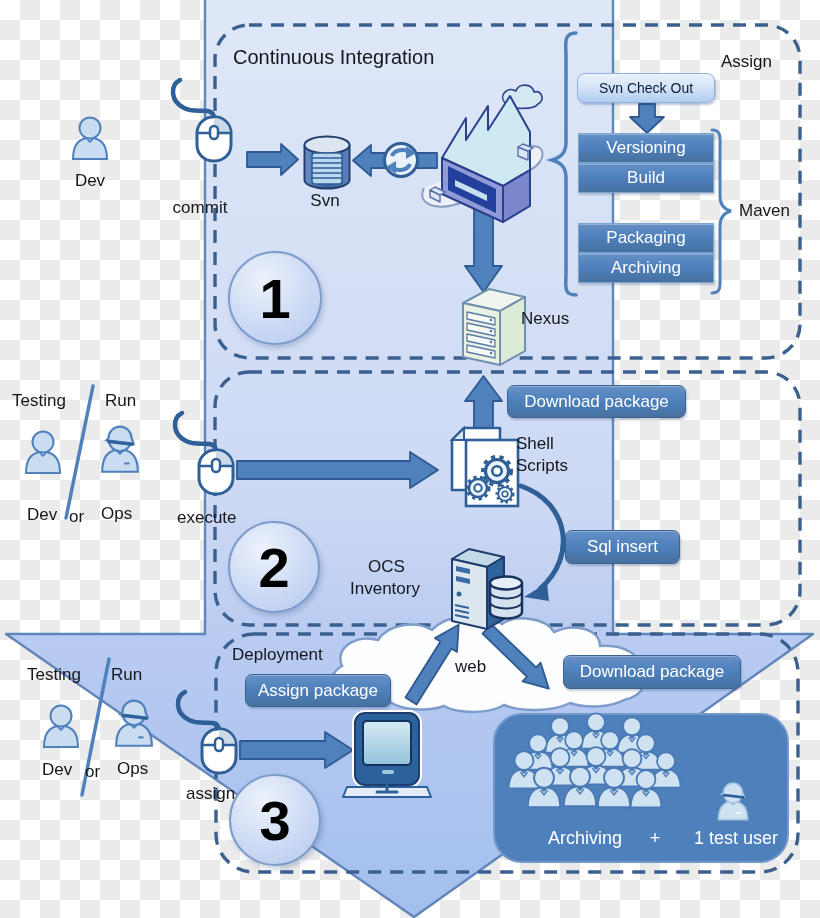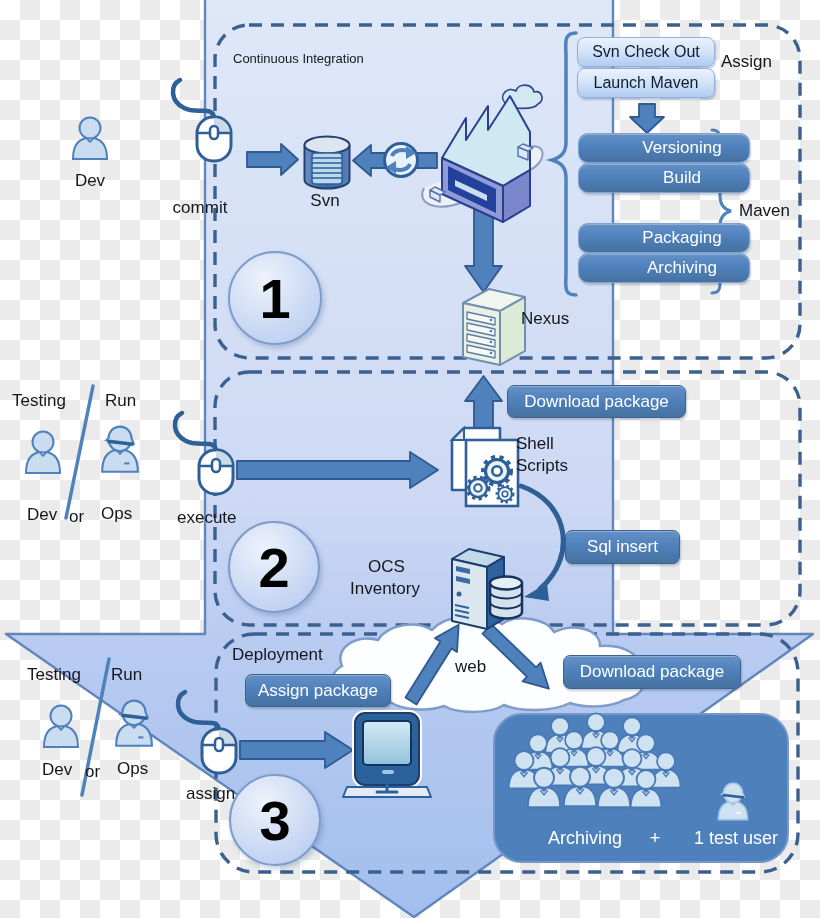--- a/index.html
+++ b/index.html
@@ -11,25 +11,25 @@
     background-size:40px 40px;background-position:0 0,20px 20px;
     font-family:"Liberation Sans",sans-serif;}
   #gfx{position:absolute;left:0;top:0;}
   .lbl{position:absolute;font-size:17px;color:#15171c;white-space:nowrap;line-height:1.15;}
   .c{text-align:center;}
   .w{color:#ffffff;}
   .btn-dark{position:absolute;display:flex;align-items:center;justify-content:center;
     background:linear-gradient(180deg,#6590c5,#4f81bd 45%,#46719f);
     border:1.6px solid #3b6391;border-radius:7px;color:#fff;font-size:17px;
     box-shadow:inset 0 1px 0 rgba(255,255,255,.28),1px 2px 2px rgba(30,60,100,.25);white-space:nowrap;}
-  .task{border:1.6px solid #7ca3d1;border-radius:10px;padding-left:36px;}
+  .task{border:1.6px solid #7ca3d1;border-radius:0;}
   .btn-light{position:absolute;display:flex;align-items:center;justify-content:center;
     background:linear-gradient(180deg,#ebf3fd,#cfe0f7 55%,#b0ccf1);
-    border:1.8px solid #8fb0dc;border-radius:8px;color:#0e1c36;font-size:16px;
-    box-shadow:1px 2px 2px rgba(50,80,130,.3);white-space:nowrap;}
+    border:1.8px solid #8fb0dc;border-radius:8px;color:#0e1c36;font-size:14px;
+    box-shadow:1px 2px 2px rgba(50,80,130,.3);white-space:nowrap;margin-top:36px;}
   .step-circle{position:absolute;border-radius:50%;
     background:radial-gradient(circle at 38% 30%,#eef3fc 0%,#ccdaf4 55%,#b4c8ef 100%);
     border:2px solid #7e9ccb;display:flex;align-items:center;justify-content:center;
     font-size:56px;font-weight:600;color:#000;box-shadow:2px 3px 5px rgba(60,90,140,.28);}
 </style>
 </head>
 <body>
 
 <div id="stage">
 
@@ -228,30 +228,29 @@
   </g>
   <g transform="translate(733,806) scale(0.85)">
     <path d="M-17,16 C-17,1 -10,-4 -3,-5 C0,0 0,0 3,-5 C10,-4 17,1 17,16 Z" fill="#cfe2f2" stroke="#a9c7e2" stroke-width="2"></path>
     <circle cx="0" cy="-14" r="10.5" fill="#cfe2f2" stroke="#a9c7e2" stroke-width="2"></circle>
     <path d="M-11,-16 A11,11 0 0 1 11,-16 L13,-11 L-13,-14 Z" fill="#cfe2f2" stroke="#a9c7e2" stroke-width="2"></path>
     <path d="M-12,-13 L13,-10" stroke="#2e5f96" stroke-width="3"></path>
     <path d="M4,8 L9,8" stroke="#ffffff" stroke-width="2"></path>
   </g>
 </svg>
 
-<div class="lbl" style="left:233px;top:52px;font-size:13px">Continuous Integration</div>
+<div class="lbl" style="left:233px;top:46px;font-size:20px">Continuous Integration</div>
 <div class="lbl c" style="left:60px;top:171px;width:60px">Dev</div>
 <div class="lbl c" style="left:168px;top:198px;width:64px">commit</div>
 <div class="lbl c" style="left:295px;top:191px;width:60px">Svn</div>
 <div class="lbl" style="left:521px;top:309px">Nexus</div>
 <div class="lbl" style="left:721px;top:52px">Assign</div>
 <div class="lbl" style="left:739px;top:201px">Maven</div>
 
 <div class="btn-light" style="left:577px;top:37px;width:136px;height:28px">Svn Check Out</div>
-<div class="btn-light" style="left:577px;top:68px;width:136px;height:28px">Launch Maven</div>
 
 <div class="btn-dark task" style="left:578px;top:133px;width:134px;height:28px">Versioning</div>
 <div class="btn-dark task" style="left:578px;top:163px;width:134px;height:28px">Build</div>
 <div class="btn-dark task" style="left:578px;top:223px;width:134px;height:28px">Packaging</div>
 <div class="btn-dark task" style="left:578px;top:253px;width:134px;height:28px">Archiving</div>
 
 <div class="step-circle" style="left:228px;top:251px;width:90px;height:90px">1</div>
 <div class="step-circle" style="left:228px;top:521px;width:88px;height:88px">2</div>
 <div class="step-circle" style="left:229px;top:774px;width:88px;height:88px">3</div>
 

